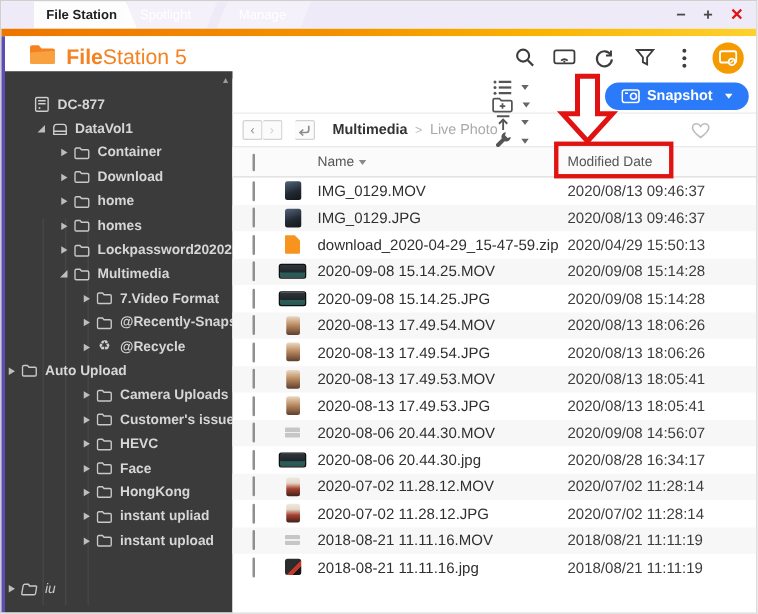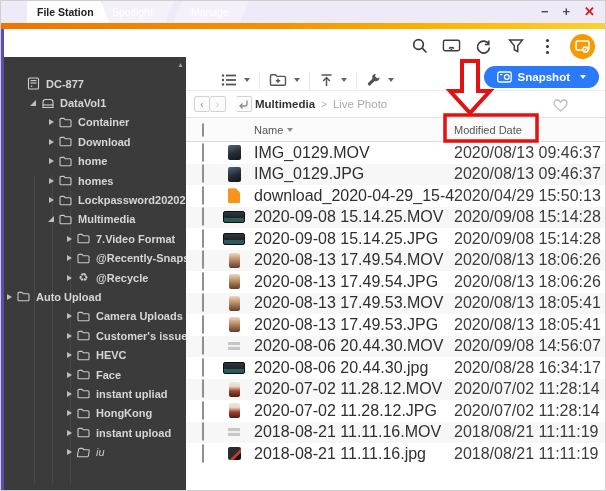--- a/index.html
+++ b/index.html
@@ -53,52 +53,52 @@
   .exp-collapsed { width:0; height:0; border-top:3.5px solid transparent; border-bottom:3.5px solid transparent;
                    border-left:5px solid #bdbdbd; }
   .exp-expanded { width:0; height:0; border-left:6px solid transparent; border-bottom:6px solid #bdbdbd; }
   .tree-icon { width:15px; display:flex; justify-content:center; flex:none; margin-left:2px; }
   .recycle-glyph { color:#cfcfcf; font-size:11px; font-weight:normal; line-height:11px; }
   .scroll-up { position:absolute; right:2px; top:4px; color:#9a9a9a; font-size:7px; }
 
   
   .main { position:absolute; left:185px; top:62px; right:0; bottom:0; background:#fff; }
 
-  .toolbar { height:28px; display:flex; align-items:flex-end; border-bottom:1px solid #ececec; padding-left:26px; }
+  .toolbar { height:28px; display:flex; align-items:center; border-bottom:1px solid #ececec; padding-left:26px;flex-direction:column; }
   .tb-group { display:flex; align-items:center; gap:3px; padding:0 9px; height:20px; }
   .tb-sep { width:1px; height:18px; background:#e7e7e7; }
   .tb-caret { width:0; height:0; border-left:3.5px solid transparent; border-right:3.5px solid transparent;
               border-top:4px solid #666; margin-left:4px; }
   .snapshot-btn { position:absolute; right:6px; top:3px; height:22px; background:#2a7af9; border-radius:12px;
                   display:flex; align-items:center; gap:6px; padding:0 13px; color:#fff;
                   font-size:11.5px; font-weight:bold; cursor:default; }
 
   .crumbbar { height:27px; display:flex; align-items:center; border-bottom:1px solid #e2e2e2; padding-left:8px; }
   .nav-btn { width:16px; height:16px; border:1px solid #d2d2d2; border-radius:2px; display:flex;
              align-items:center; justify-content:center; font-size:10px; color:#8d8d8d; background:#fbfbfb; }
   .nav-btn + .nav-btn { border-left:none; }
   .nav-btn.dim { color:#cfcfcf; }
   .nav-return { margin-left:10px; }
-  .crumb { margin-left:3px; font-size:11.5px; color:#333; font-weight:bold;text-align:center; }
+  .crumb { margin-left:14px; font-size:11.5px; color:#333; font-weight:bold;text-align:center; }
   .crumb-sep { margin:0 6px; color:#b5b5b5; font-size:10px; font-weight:normal; }
   .crumb-leaf { color:#aaa; font-weight:normal; font-size:11.5px; }
   .fav-heart { position:absolute; right:37px; top:97px; }
 
   .thead { height:24px; display:flex; align-items:center; background:#fbfbfb; border-bottom:1px solid #ddd;
            font-size:11px; color:#555; }
   .col-check { width:12px; margin-left:16px; flex:none; }
   .checkbox { width:11px; height:11px; border:1.5px solid #8f8f8f; border-radius:2px; background:#fff; }
   .col-thumbpad { width:40px; flex:none; }
   .col-name { width:200px; flex:none; display:flex; align-items:center; gap:4px; }
   .col-date { flex:1; }
   .sort-caret { width:0; height:0; border-left:3.5px solid transparent; border-right:3.5px solid transparent;
                 border-top:4px solid #8a8a8a; }
 
   .rows { }
-  .file-row { height:21.5px; display:flex; align-items:center; font-size:16px; color:#2f2f2f; cursor:default; }
+  .file-row { height:21.5px; display:flex; align-items:center; font-size:12px; color:#2f2f2f; cursor:default; }
   .file-row:nth-child(even) { background:#f7f7f7; }
   .file-row .thumbcell { width:40px; flex:none; display:flex; justify-content:center; align-items:center; }
   .file-row .fname { width:200px; flex:none; white-space:nowrap; overflow:hidden; }
   .file-row .fdate { flex:1; color:#3c3c3c; }
 
   .thumb { border-radius:2px; }
   .t-video-dark { width:13px; height:15px; background:linear-gradient(160deg,#55657d 0%,#232a34 55%,#13161a 100%); }
   .t-zip { width:12px; height:15px; background:#f7941d; clip-path:polygon(0 0,65% 0,100% 28%,100% 100%,0 100%); border-radius:1px; }
   .t-wide-dark { width:22px; height:12px; background:linear-gradient(180deg,#2e363d 0%,#14171a 100%);
                  box-shadow:inset 0 -4px 0 rgba(57,142,131,0.55); border:1px solid #0d0f11; }
@@ -128,20 +128,29 @@
     <div class="win-controls">
       <span class="win-btn">−</span>
       <span class="win-btn">+</span>
       <span class="win-btn close">✕</span>
     </div>
   </div>
 
   <div class="accentbar"></div>
 
   <div class="appheader">
+    <div class="brand">
+      <span>
+        <svg width="24" height="20" viewBox="0 0 24 20">
+          <path d="M2 4 Q2 2.2 3.8 2.2 H9 L11.2 4.8 H20.2 Q22 4.8 22 6.6 V15.4 Q22 17.2 20.2 17.2 H3.8 Q2 17.2 2 15.4 Z" fill="#f58220"></path>
+          <path d="M2 8 L22 6.6 V15.4 Q22 17.2 20.2 17.2 H3.8 Q2 17.2 2 15.4 Z" fill="#f9a03f"></path>
+        </svg>
+      </span>
+      <span class="brand-name"><b>File</b><span>Station 5</span></span>
+    </div>
     <div class="hdr-icons">
       <span class="hicon">
         <svg width="18" height="18" viewBox="0 0 18 18" fill="none" stroke="#3d3d3d" stroke-width="1.7">
           <circle cx="7.5" cy="7.5" r="4.8"></circle>
             <line x1="11.2" y1="11.2" x2="15.5" y2="15.5"></line>
         </svg>
       </span>
       <span class="hicon">
         <svg width="20" height="16" viewBox="0 0 20 16" fill="none" stroke="#3d3d3d" stroke-width="1.5">
           <rect x="1.5" y="2" width="17" height="11" rx="1.8"></rect>
@@ -362,45 +371,45 @@
         </div>
         <div class="tree-row" style="padding-left: 60px;">
           <span class="expander">
             <span class="exp-collapsed"></span>
           </span>
           <span class="tree-icon">
             <svg width="13" height="11" viewBox="0 0 13 11" fill="none" stroke="#c9c9c9" stroke-width="1.1">
               <path d="M1 2.6 Q1 1.4 2.2 1.4 H5 L6.2 2.8 H11 Q12 2.8 12 3.8 V8.8 Q12 9.8 11 9.8 H2 Q1 9.8 1 8.8 Z"></path>
             </svg>
           </span>
+          <span class="lbl">HongKong</span>
+        </div>
+        <div class="tree-row" style="padding-left: 60px;">
+          <span class="expander">
+            <span class="exp-collapsed"></span>
+          </span>
+          <span class="tree-icon">
+            <svg width="13" height="11" viewBox="0 0 13 11" fill="none" stroke="#c9c9c9" stroke-width="1.1">
+              <path d="M1 2.6 Q1 1.4 2.2 1.4 H5 L6.2 2.8 H11 Q12 2.8 12 3.8 V8.8 Q12 9.8 11 9.8 H2 Q1 9.8 1 8.8 Z"></path>
+            </svg>
+          </span>
           <span class="lbl">instant upliad</span>
         </div>
         <div class="tree-row" style="padding-left: 60px;">
           <span class="expander">
             <span class="exp-collapsed"></span>
           </span>
           <span class="tree-icon">
             <svg width="13" height="11" viewBox="0 0 13 11" fill="none" stroke="#c9c9c9" stroke-width="1.1">
               <path d="M1 2.6 Q1 1.4 2.2 1.4 H5 L6.2 2.8 H11 Q12 2.8 12 3.8 V8.8 Q12 9.8 11 9.8 H2 Q1 9.8 1 8.8 Z"></path>
             </svg>
           </span>
-          <span class="lbl">HongKong</span>
-        </div>
-        <div class="tree-row" style="padding-left: 60px;">
-          <span class="expander">
-            <span class="exp-collapsed"></span>
-          </span>
-          <span class="tree-icon">
-            <svg width="13" height="11" viewBox="0 0 13 11" fill="none" stroke="#c9c9c9" stroke-width="1.1">
-              <path d="M1 2.6 Q1 1.4 2.2 1.4 H5 L6.2 2.8 H11 Q12 2.8 12 3.8 V8.8 Q12 9.8 11 9.8 H2 Q1 9.8 1 8.8 Z"></path>
-            </svg>
-          </span>
           <span class="lbl">instant upload</span>
         </div>
-        <div class="tree-row" style="padding-left: 60px;">
+        <div class="tree-row" style=" margin-top: 19px;">
           <span class="expander">
             <span class="exp-collapsed"></span>
           </span>
           <span class="tree-icon" style="transform: skewX(-10deg);">
             <svg width="13" height="11" viewBox="0 0 13 11" fill="none" stroke="#c9c9c9" stroke-width="1.1">
               <path d="M1 2.6 Q1 1.4 2.2 1.4 H5 L6.2 2.8 H11 Q12 2.8 12 3.8 V8.8 Q12 9.8 11 9.8 H2 Q1 9.8 1 8.8 Z"></path>
             </svg>
           </span>
           <span class="lbl it">iu</span>
         </div>

